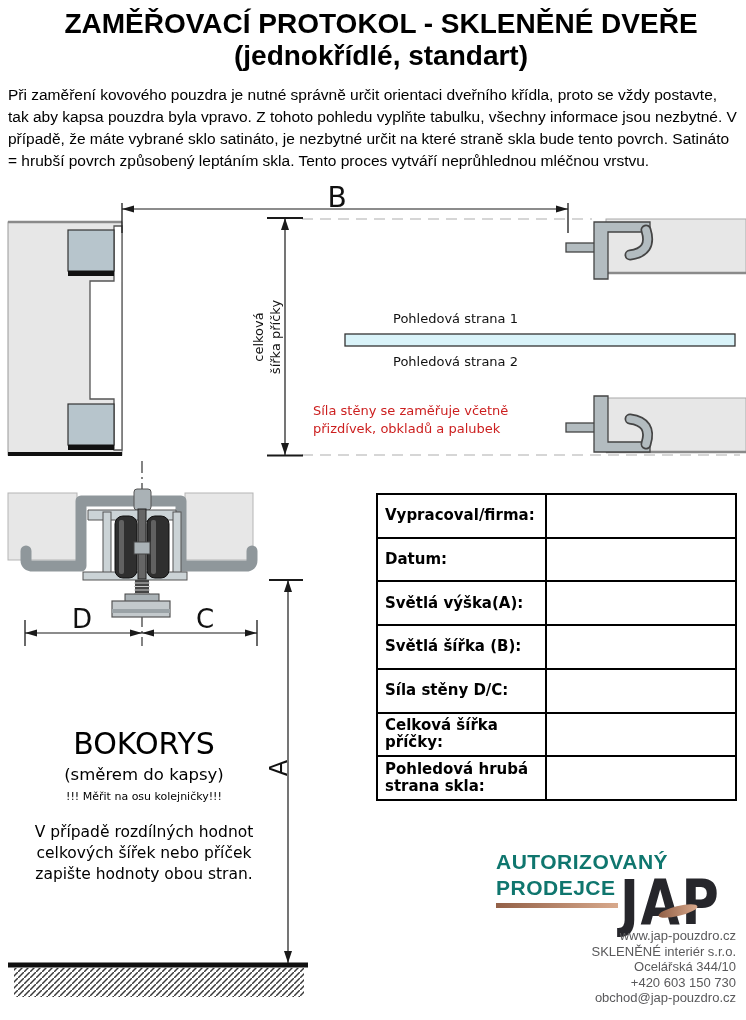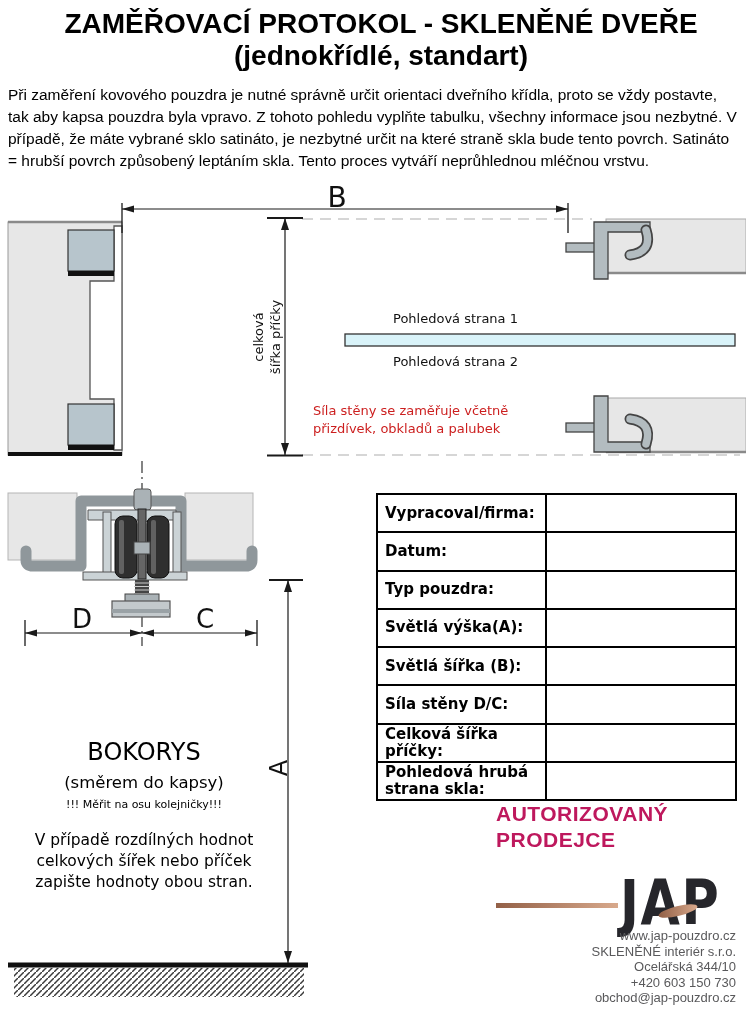--- a/index.html
+++ b/index.html
@@ -18,28 +18,28 @@
   .formtable{position:absolute;left:376px;top:493px;width:361px;height:308px;
              border-collapse:collapse;table-layout:fixed;font-family:"DejaVu Sans",sans-serif;}
   .formtable td{border:2.4px solid #000;padding:0;}
   .formtable td.lbl{width:158px;font-weight:bold;font-size:15px;line-height:17px;
                     padding-left:7px;padding-right:2px;}
   .formtable td.val{background:#fff;}
   .formtable tr{height:38px;}
   
   .bokorys{position:absolute;left:10px;top:724px;width:268px;text-align:center;
            font-family:"DejaVu Sans",sans-serif;}
-  .bokorys .big{font-size:24px;line-height:40px;margin-top:8px;}
+  .bokorys .big{font-size:30px;line-height:40px;}
   .bokorys .sub{font-size:16.5px;line-height:22px;}
   .bokorys .warn{font-size:11px;line-height:22px;}
   .bokorys .note{margin-top:14px;font-size:15.5px;line-height:21px;}
   
-  .auth{position:absolute;left:496px;top:801px;width:240px;
+  .auth{position:absolute;left:496px;top:849px;width:240px;
         font-family:"Liberation Sans",sans-serif;font-weight:bold;
-        font-size:21px;line-height:26px;letter-spacing:0.5px;color:#be185d;}
+        font-size:21px;line-height:26px;letter-spacing:0.5px;color:#0f766e;}
   .authbar{position:absolute;left:496px;top:903px;width:122px;height:5px;
            background:linear-gradient(90deg,#936047,#d8a98c);}
   .brand{position:absolute;left:620px;top:872px;font-family:"DejaVu Sans",sans-serif;
          font-weight:bold;font-size:62px;line-height:62px;letter-spacing:2px;color:#26262b;
          transform:scaleX(0.82);transform-origin:left top;}
   .swoosh{position:absolute;left:658px;top:906px;width:40px;height:10px;
           border-radius:50%;transform:rotate(-14deg);
           background:linear-gradient(100deg,#8f5d44,#dbab8e);}
   .contact{position:absolute;left:495px;top:928px;width:241px;text-align:right;
            font-size:13px;line-height:15.6px;color:#59595b;}
@@ -186,24 +186,20 @@
     <tbody>
       <tr>
         <td class="lbl">Vypracoval/firma:</td>
         <td class="val"></td>
       </tr>
       <tr>
         <td class="lbl">Datum:</td>
         <td class="val"></td>
       </tr>
       <tr>
-        <td class="lbl">Typ pouzdra:</td>
-        <td class="val"></td>
-      </tr>
-      <tr>
         <td class="lbl">Světlá výška(A):</td>
         <td class="val"></td>
       </tr>
       <tr>
         <td class="lbl">Světlá šířka (B):</td>
         <td class="val"></td>
       </tr>
       <tr>
         <td class="lbl">Síla stěny D/C:</td>
         <td class="val"></td>

